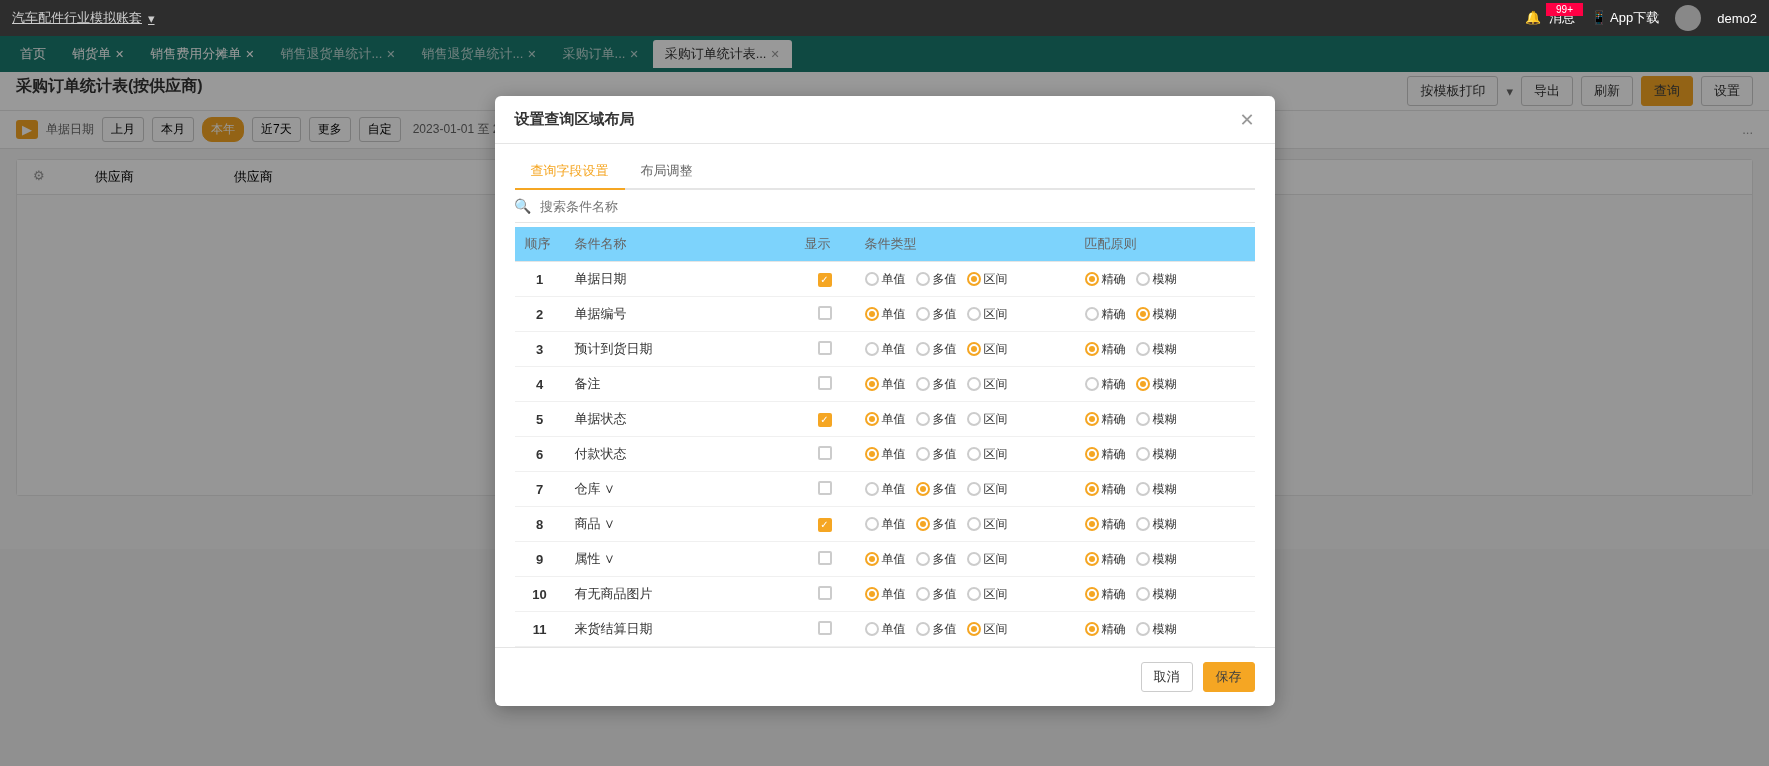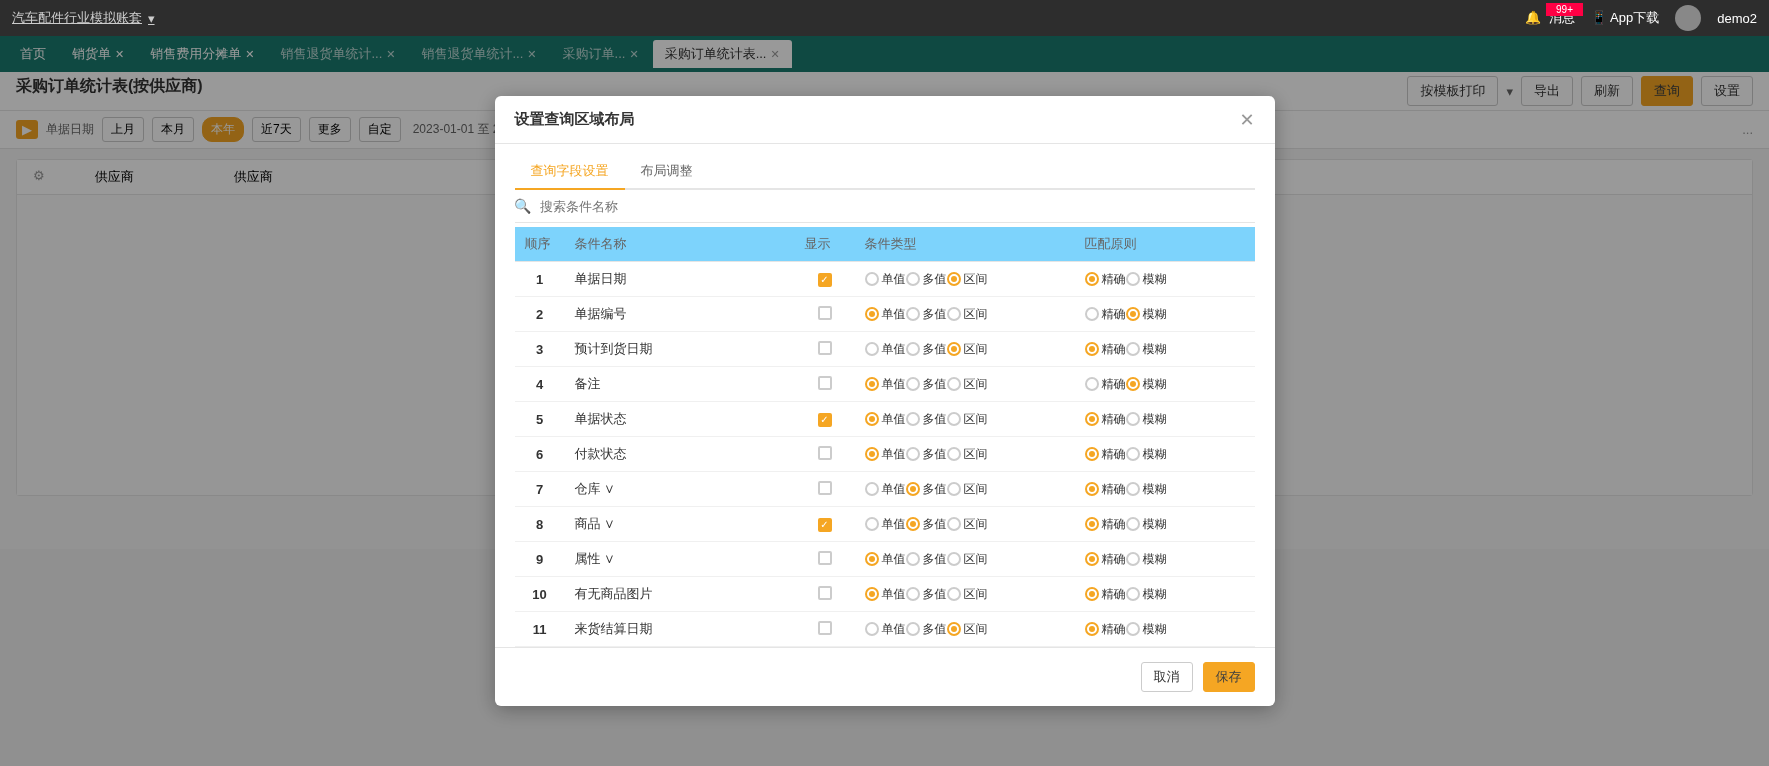--- a/index.html
+++ b/index.html
@@ -144,21 +144,21 @@
       vertical-align: middle;
     }
     .col-order { width: 50px; text-align: center; }
     .col-name { min-width: 120px; }
     .col-show { width: 60px; text-align: center; }
     .col-type { width: 220px; }
     .col-match { width: 180px; }
     .order-num { color: #f5a623; font-weight: bold; text-align: center; }
 
     
-    .radio-group { display: flex; align-items: flex-start; }
+    .radio-group { display: flex; gap: 10px; align-items: flex-start; }
     .radio-item { display: flex; align-items: center; gap: 3px; cursor: pointer; white-space: nowrap; }
     .radio-circle {
       width: 14px; height: 14px; border-radius: 50%;
       border: 2px solid #ccc;
       display: inline-flex; align-items: center; justify-content: center;
       flex-shrink: 0;
     }
     .radio-circle.checked { border-color: #f5a623; }
     .radio-circle.checked::after { content: ''; width: 6px; height: 6px; border-radius: 50%; background: #f5a623; }
     .radio-label { font-size: 12px; color: #333; }

